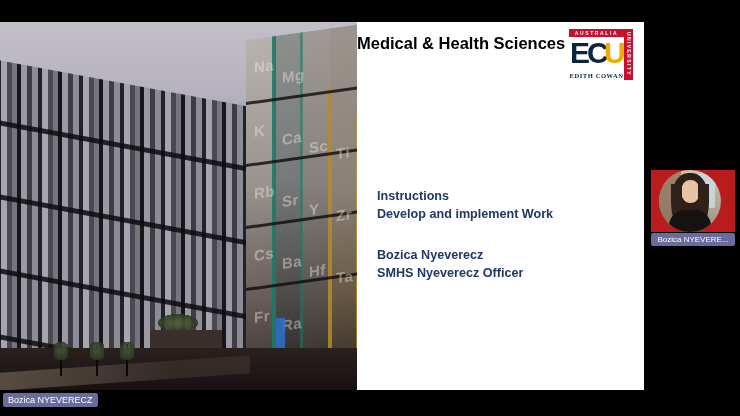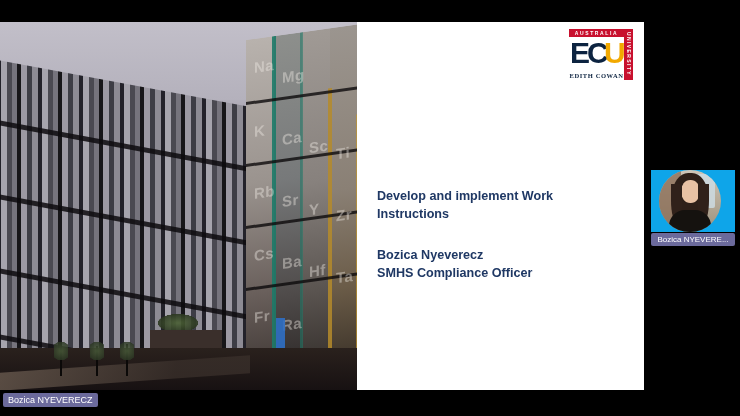--- a/index.html
+++ b/index.html
@@ -92,21 +92,21 @@
        font-family:"Liberation Sans",sans-serif;}
   .ltr-e{left:1px;color:#0c2340;}
   .ltr-c{left:18px;color:#0c2340;}
   .ltr-u{left:35px;color:#f2a900;}
 
   .body-txt{position:absolute;left:20px;top:165px;width:250px;color:#1f3864;
             font-size:12.6px;font-weight:700;line-height:1.45;}
   .body-txt .gap{height:22px;}
 
   
-  .tile{position:absolute;left:651px;top:170px;width:84px;height:62px;background:#0ea5e9;}
+  .tile{position:absolute;left:651px;top:170px;width:84px;height:62px;background:#b91c1c;}
   .avatar{position:absolute;left:8px;top:0;width:62px;height:62px;border-radius:50%;overflow:hidden;
           background:linear-gradient(#cfc6b8 0%,#b9ae9c 45%,#9c907c 100%);}
   .av-window{position:absolute;left:30px;top:4px;width:26px;height:34px;background:#cddbe2;opacity:.85;
              border-radius:2px;}
   .av-wall{position:absolute;left:0;top:0;width:22px;height:62px;background:#8d705a;opacity:.8;}
   .av-hair{position:absolute;left:13px;top:3px;width:36px;height:52px;border-radius:45% 45% 35% 35%;
            background:#2e2019;}
   .av-face{position:absolute;left:22px;top:10px;width:19px;height:23px;border-radius:48%;background:#e8c2a4;}
   .av-body{position:absolute;left:10px;bottom:0;width:42px;height:22px;border-radius:16px 16px 0 0;background:#15120f;}
   .av-hair-l{position:absolute;left:12px;top:14px;width:11px;height:40px;border-radius:0 0 40% 60%;background:#30211a;}
@@ -177,41 +177,42 @@
       <div class="ground"></div>
       <div class="path"></div>
       <div class="tree" style="left:60px;height:34px"></div>
       <div class="tree" style="left:96px;height:30px"></div>
       <div class="tree" style="left:126px;height:32px"></div>
     </div>
 
     <div class="white">
 
       <div class="hdr">
+        <div class="school-name">Medical &amp; Health Sciences</div>
       </div>
 
       <div class="logo">
         <div class="logo-top"></div>
         <div class="logo-top-txt">AUSTRALIA</div>
         <div class="logo-mid">
           <span class="ltr ltr-e">E</span>
           <span class="ltr ltr-c">C</span>
           <span class="ltr ltr-u">U</span>
         </div>
         <div class="logo-right"></div>
         <div class="logo-right-txt">UNIVERSITY</div>
         <div class="logo-bot">EDITH COWAN</div>
       </div>
 
       <div class="body-txt">
+        <div>Instructions</div>
         <div>Develop and implement Work</div>
-        <div>Instructions</div>
         <div class="gap"></div>
         <div>Bozica Nyeverecz</div>
-        <div>SMHS Compliance Officer</div>
+        <div>SMHS Nyeverecz Officer</div>
       </div>
 
     </div>
   </div>
 
   <div class="tile">
     <div class="avatar">
       <div class="av-wall"></div>
       <div class="av-window"></div>
       <div class="av-hair"></div>

